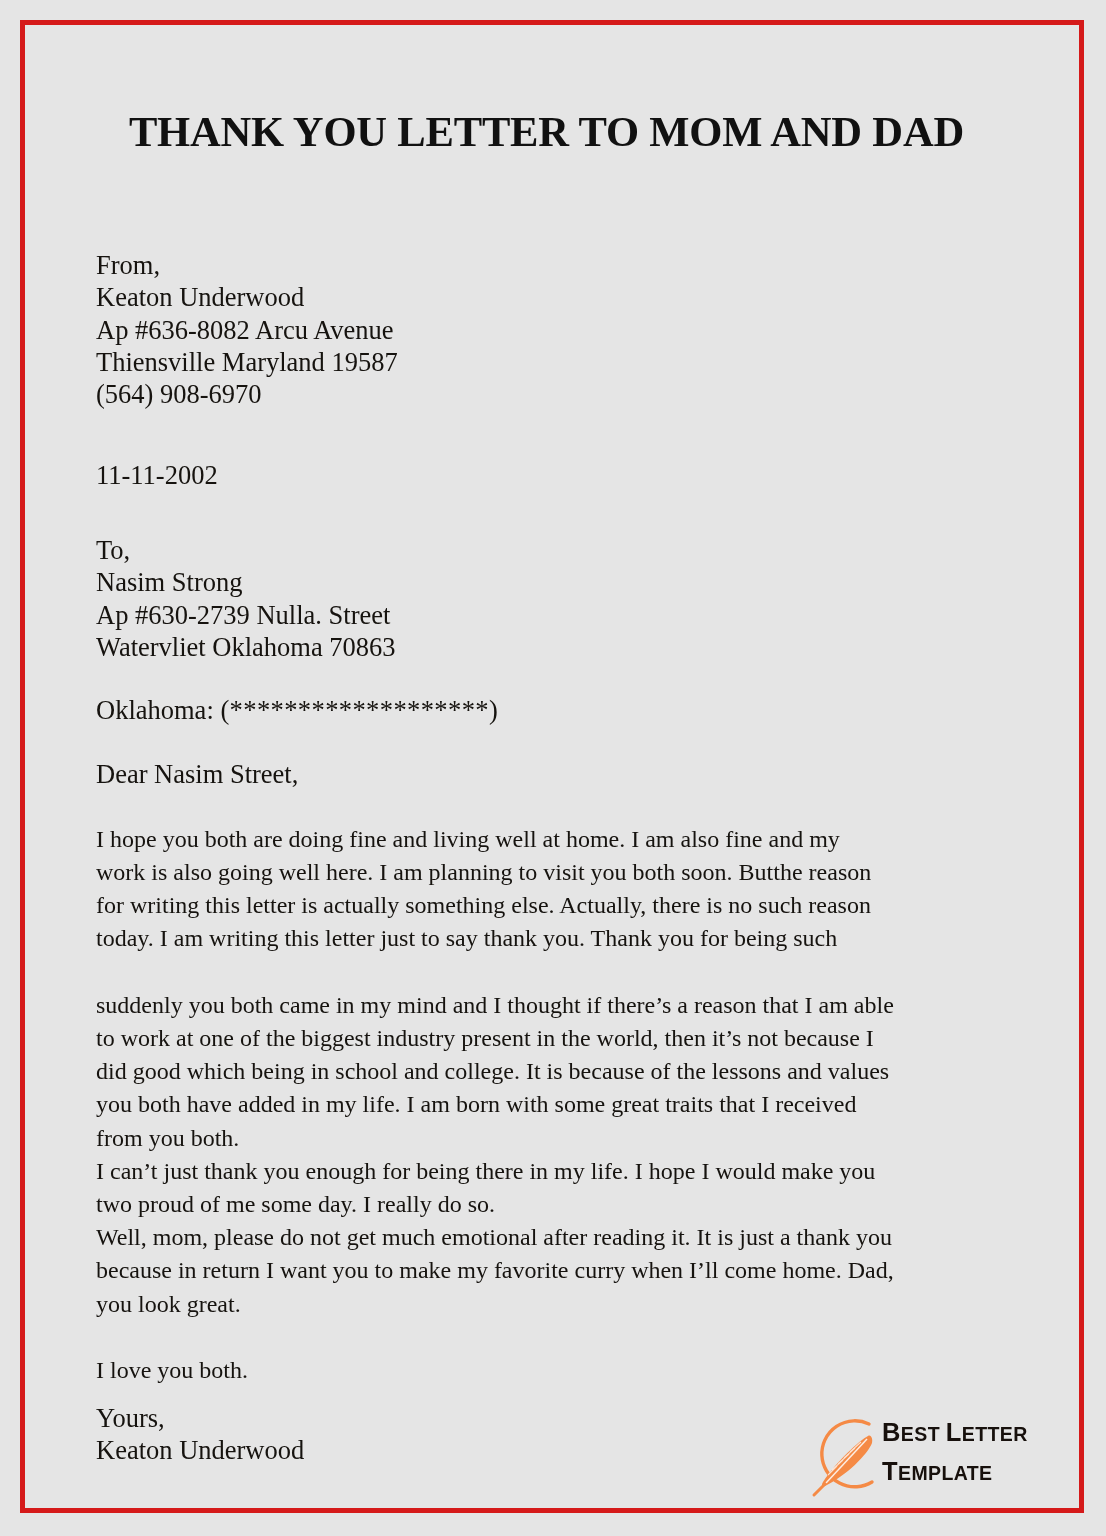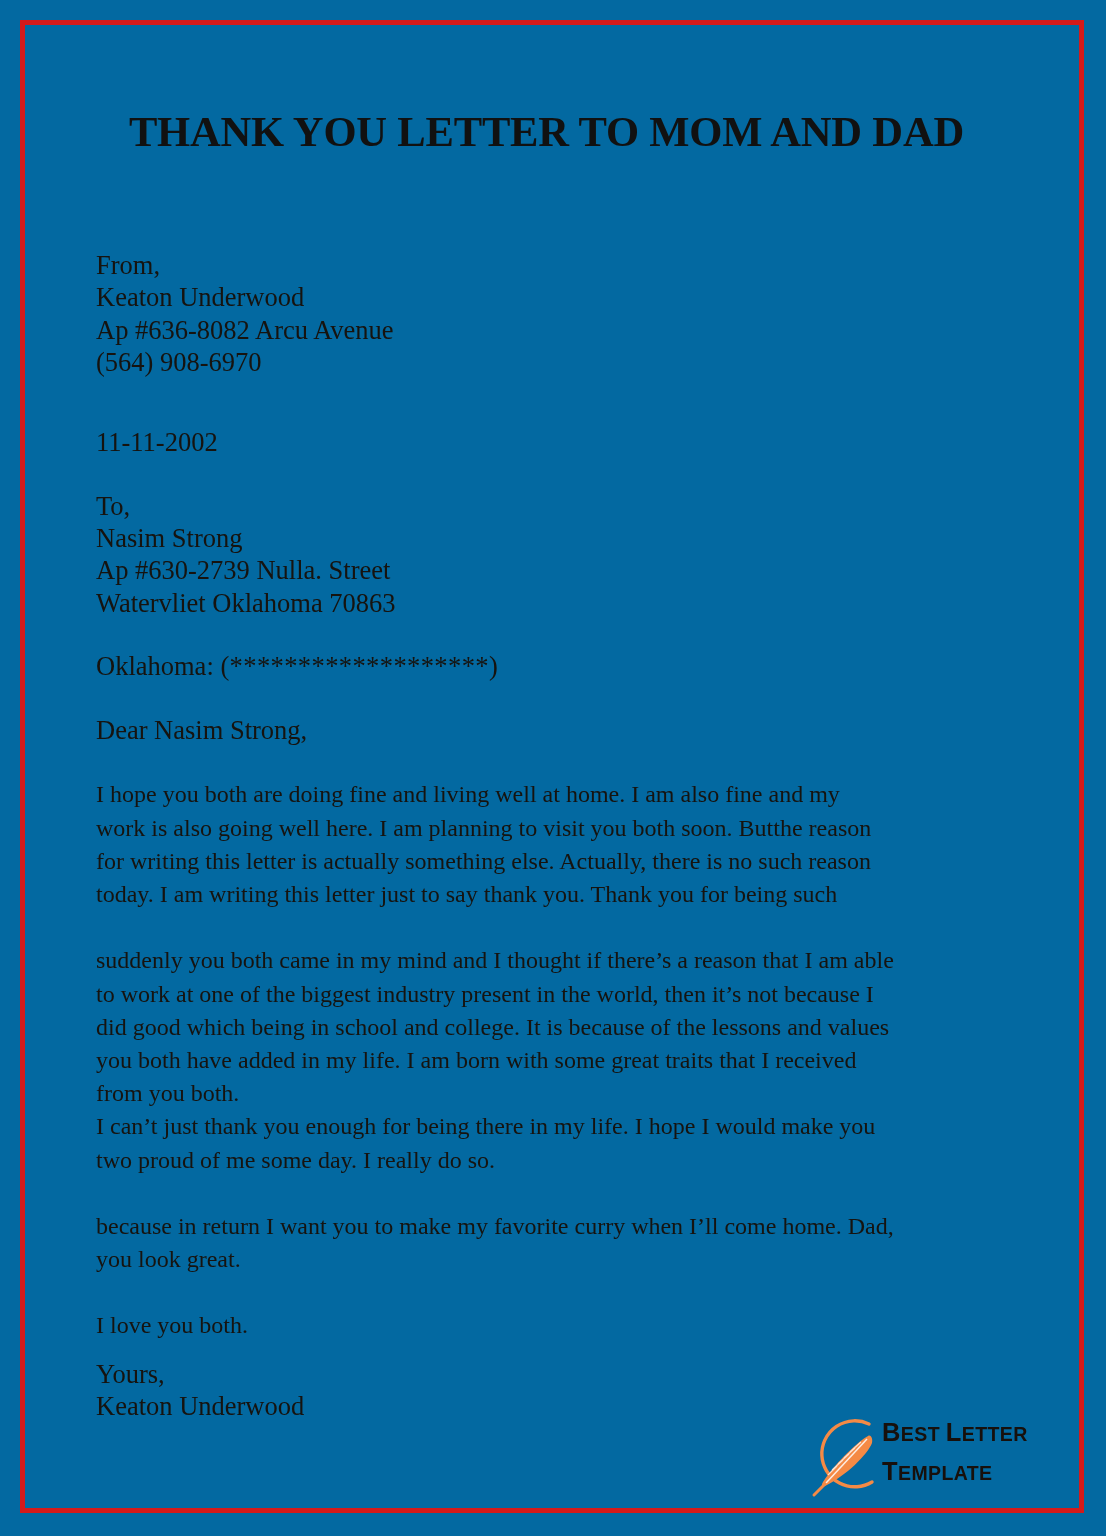--- a/index.html
+++ b/index.html
@@ -11,21 +11,21 @@
     height: 1536px;
     background: #ffffff;
     font-family: "Liberation Serif", "DejaVu Serif", serif;
     overflow: hidden;
   }
 
   .page {
     position: relative;
     width: 1106px;
     height: 1536px;
-    background: #0369a1;
+    background: #e5e5e5;
     box-sizing: border-box;
   }
 
   .page-border {
     position: absolute;
     left: 20px;
     top: 20px;
     right: 22px;
     bottom: 23px;
     border: 5px solid #d51a1a;
@@ -56,21 +56,21 @@
 
   .block {
     font-size: 26.5px;
     line-height: 32.3px;
     color: #16130f;
     margin: 0;
   }
 
   .sender-block { margin-top: 93px; }
   .date-block   { margin-top: 48px; }
-  .recipient-block { margin-top: 31px; }
+  .recipient-block { margin-top: 43px; }
   .subject-block { margin-top: 31px; }
   .salutation-block { margin-top: 32px; }
 
   .body-block {
     margin-top: 32px;
     font-size: 24px;
     line-height: 33.2px;
     color: #16130f;
   }
 
@@ -124,37 +124,38 @@
   <div class="page-border"></div>
 
   <div class="content">
 
     <h1 class="letter-title">THANK YOU LETTER TO MOM AND DAD</h1>
 
     <div class="block sender-block">
       <div>From,</div>
       <div>Keaton Underwood</div>
       <div>Ap #636-8082 Arcu Avenue</div>
+      <div>Thiensville Maryland 19587</div>
       <div>(564) 908-6970</div>
     </div>
 
     <div class="block date-block">11-11-2002</div>
 
     <div class="block recipient-block">
       <div>To,</div>
       <div>Nasim Strong</div>
       <div>Ap #630-2739 Nulla. Street</div>
       <div>Watervliet Oklahoma 70863</div>
     </div>
 
     <div class="block subject-block">
       <span>Oklahoma: </span><span class="subject-stars">(*******************)</span>
     </div>
 
-    <div class="block salutation-block">Dear Nasim Strong,</div>
+    <div class="block salutation-block">Dear Nasim Street,</div>
 
     <div class="body-block">
 
       <p class="body-para">
         <span>I hope you both are doing fine and living well at home. I am also fine and my</span><br>
         <span>work is also going well here. I am planning to visit you both soon. Butthe reason</span><br>
         <span>for writing this letter is actually something else. Actually, there is no such reason</span><br>
         <span>today. I am writing this letter just to say thank you. Thank you for being such</span><br>
         <br>
         <span>suddenly you both came in my mind and I thought if there’s a reason that I am able</span><br>
@@ -163,21 +164,21 @@
         <span>you both have added in my life. I am born with some great traits that I received</span><br>
         <span>from you both.</span>
       </p>
 
       <p class="body-para">
         <span>I can’t just thank you enough for being there in my life. I hope I would make you</span><br>
         <span>two proud of me some day. I really do so.</span>
       </p>
 
       <p class="body-para">
-        <br>
+        <span>Well, mom, please do not get much emotional after reading it. It is just a thank you</span><br>
         <span>because in return I want you to make my favorite curry when I’ll come home. Dad,</span><br>
         <span>you look great.</span>
       </p>
 
       <div class="closing-line-gap"></div>
 
       <p class="body-para">I love you both.</p>
     </div>
 
     <div class="block signoff-block">

